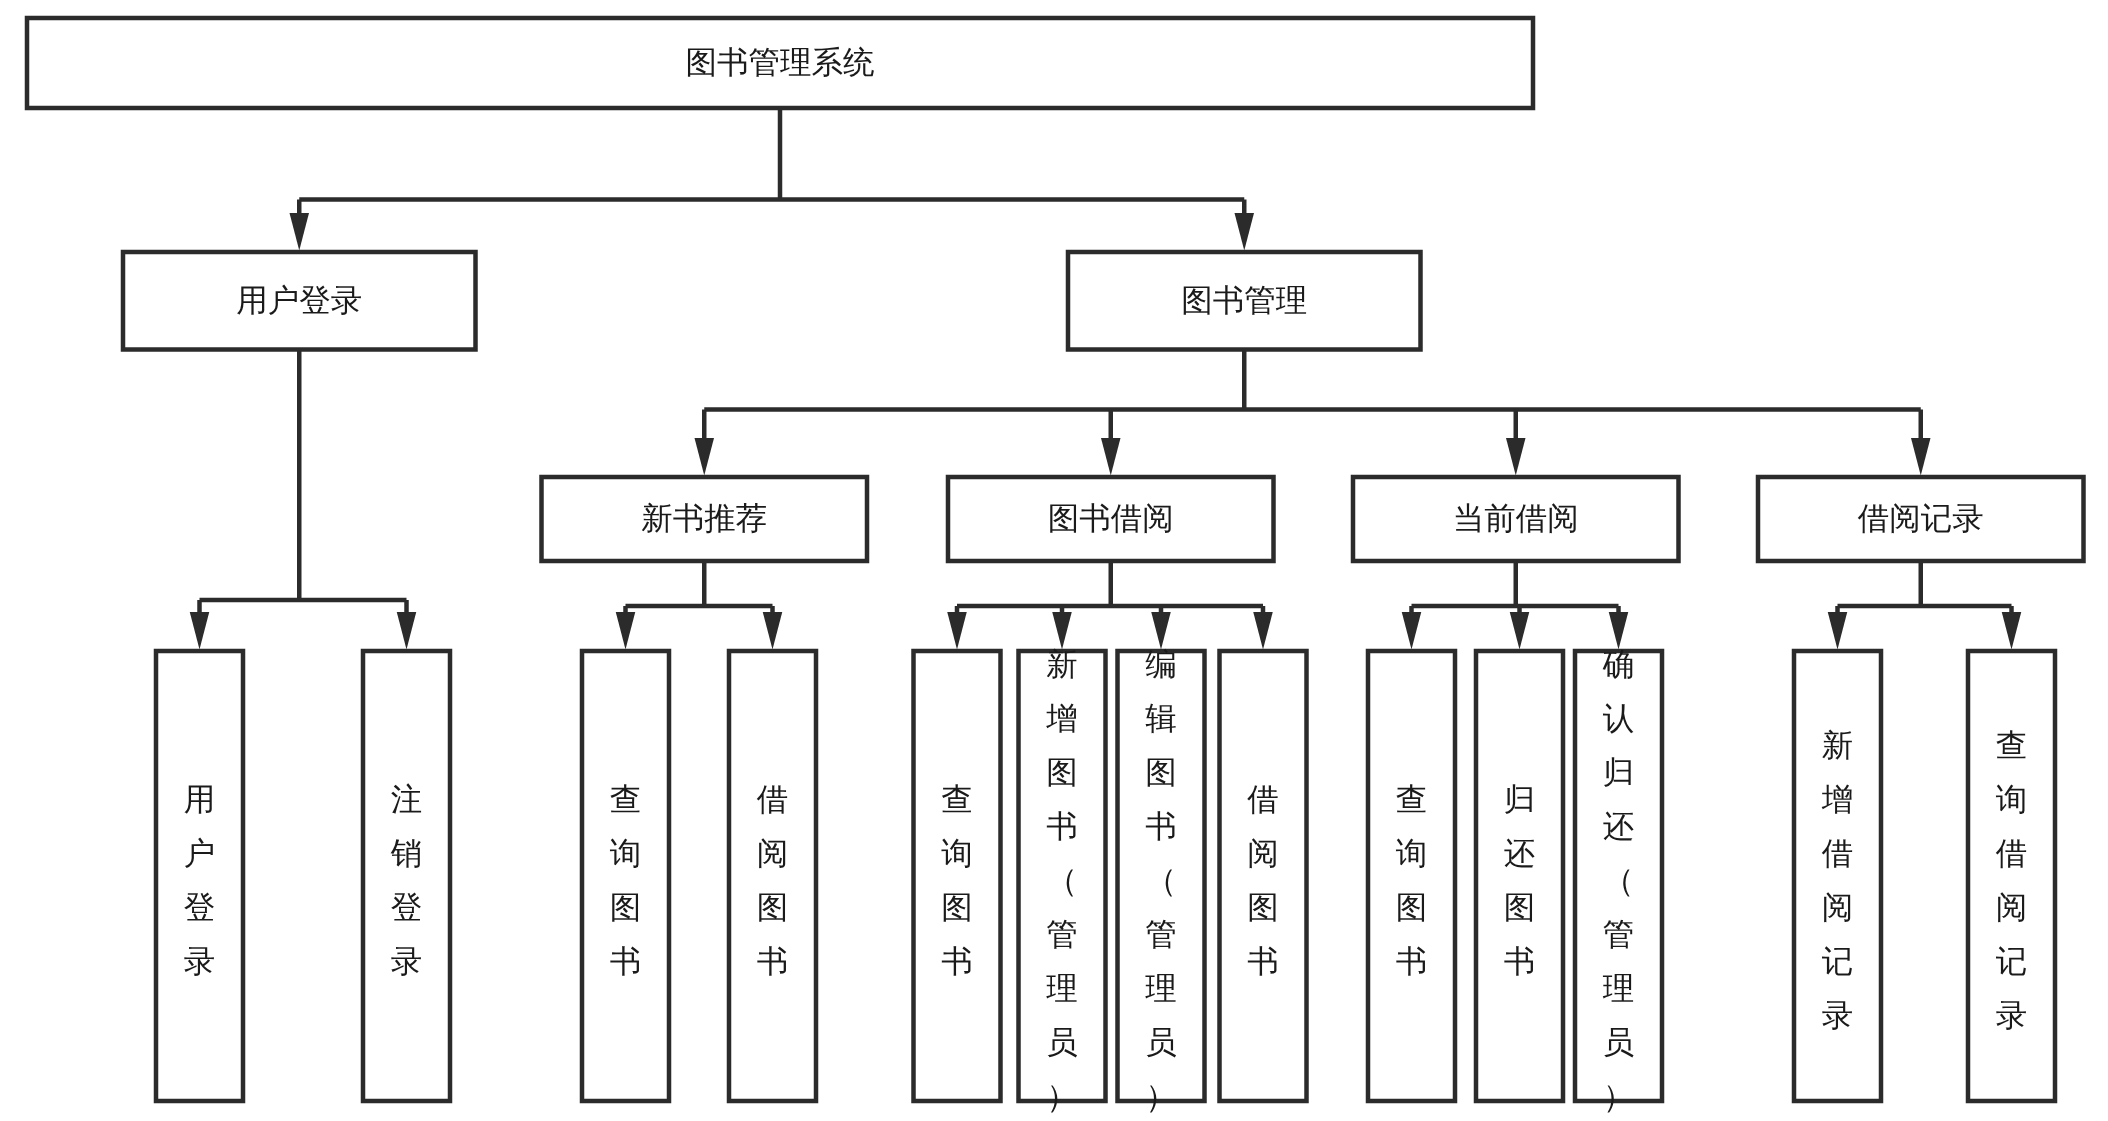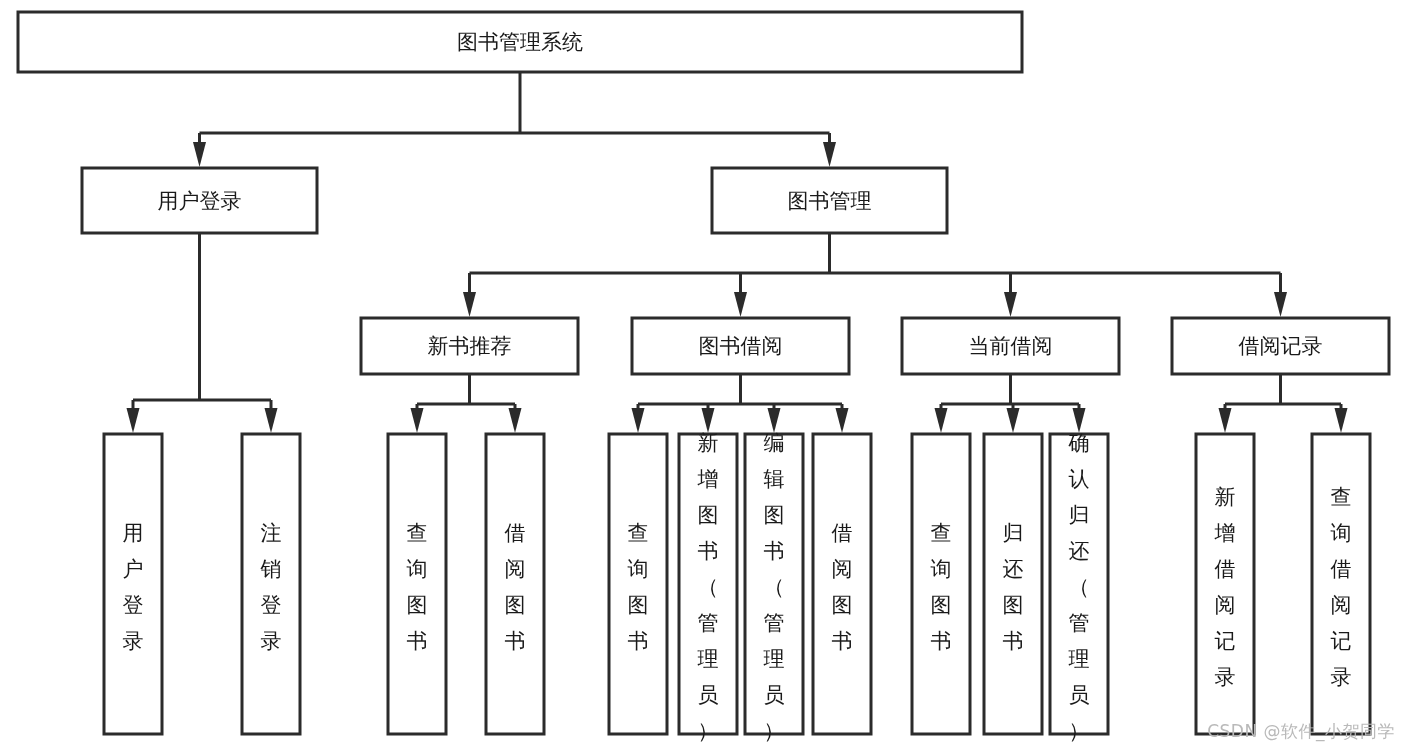--- a/index.html
+++ b/index.html
@@ -214,14 +214,13 @@
         <g>
           <rect class="node-box" x="1196" y="434" width="58" height="300"></rect>
           <text class="node-label-v" x="1225" y="504.08"><tspan x="1225" dy="0">新</tspan><tspan x="1225" dy="36">增</tspan><tspan x="1225" dy="36">借</tspan><tspan x="1225" dy="36">阅</tspan><tspan x="1225" dy="36">记</tspan><tspan x="1225" dy="36">录</tspan></text>
         </g>
         <g>
           <rect class="node-box" x="1312" y="434" width="58" height="300"></rect>
           <text class="node-label-v" x="1341" y="504.08"><tspan x="1341" dy="0">查</tspan><tspan x="1341" dy="36">询</tspan><tspan x="1341" dy="36">借</tspan><tspan x="1341" dy="36">阅</tspan><tspan x="1341" dy="36">记</tspan><tspan x="1341" dy="36">录</tspan></text>
         </g>
       </g>
   </svg>
-  <div class="watermark">CSDN @软件_小贺同学</div>
 </div>
 
 </body></html>

